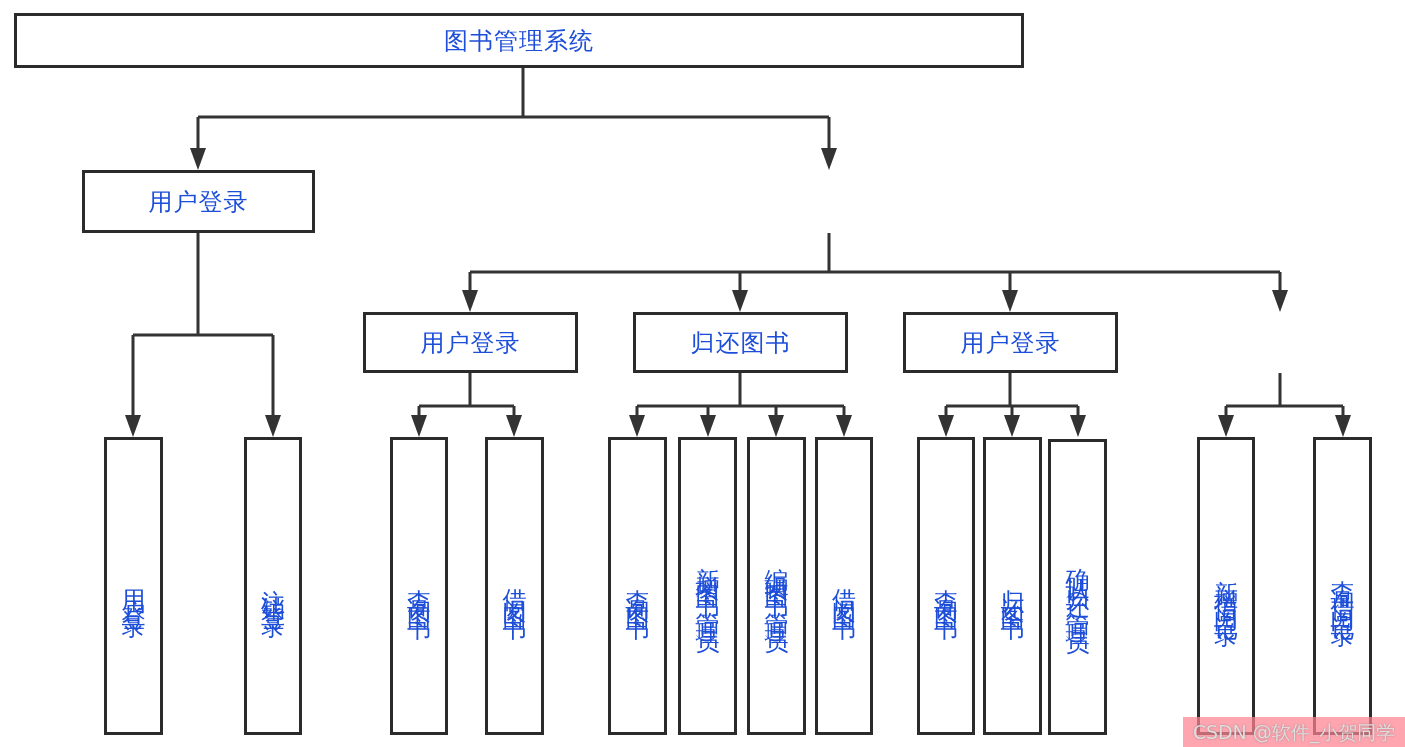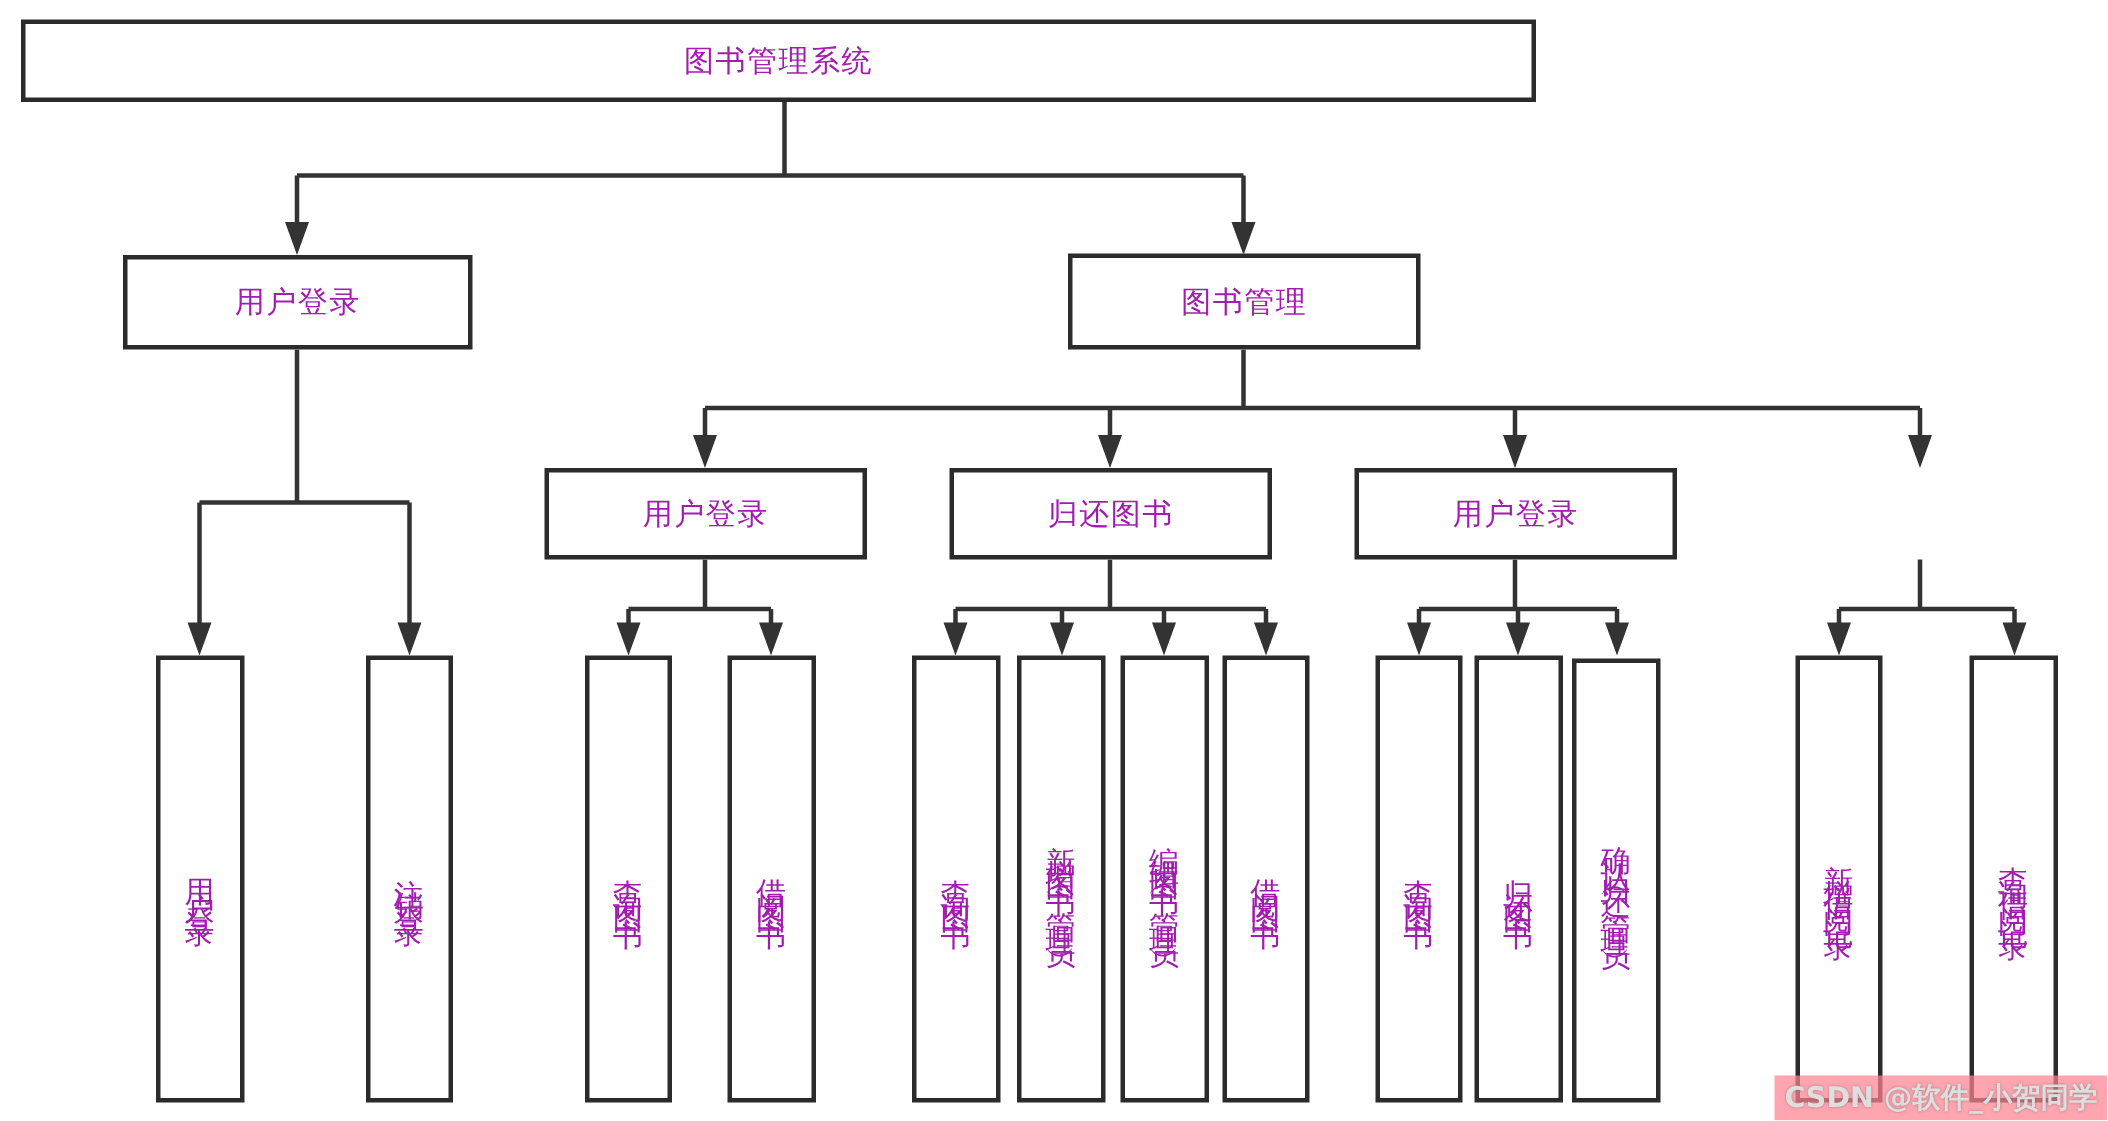--- a/index.html
+++ b/index.html
@@ -12,22 +12,22 @@
   }
   #connectors{position:absolute;left:0;top:0;z-index:1;}
   .box{
     position:absolute;
     box-sizing:border-box;
     background:#ffffff;
     border:3px solid #2b2b2b;
     display:flex;
     align-items:center;
     justify-content:center;
-    color:#a21caf;
-    font-size:20px;
+    color:#1d4ed8;
+    font-size:24px;
     letter-spacing:1px;
     z-index:2;
     text-align:center;
   }
   .v{
     writing-mode:vertical-rl;
     letter-spacing:9px;
     line-height:1;
     padding-top:4px;
   }
@@ -36,21 +36,20 @@
     left:1183px;top:717px;
     width:222px;height:30px;
     background:rgba(255,130,146,0.72);
     color:#dedede;
     font-size:19px;
     line-height:30px;
     text-align:center;
     white-space:nowrap;
     z-index:3;
     text-shadow:0 0 2px rgba(90,90,90,0.55);
-    font-weight:bold;
   }
 </style>
 </head>
 <body>
 
 <div id="canvas">
 
   <svg id="connectors" width="1405" height="747" viewBox="0 0 1405 747">
     <path d="M523 68 V117 M198 117 H829 M198 117 V152 M829 117 V152
              M198 233 V335 M133 335 H273 M133 335 V419 M273 335 V419
@@ -79,21 +78,20 @@
       <polygon points="1004,415 1020,415 1012,437"></polygon>
       <polygon points="1070,415 1086,415 1078,437"></polygon>
       <polygon points="1218,415 1234,415 1226,437"></polygon>
       <polygon points="1335,415 1351,415 1343,437"></polygon>
     </g>
   </svg>
 
   <div class="box" style="left:14px;top:13px;width:1010px;height:55px">图书管理系统</div>
 
   <div class="box" style="left:82px;top:170px;width:233px;height:63px">用户登录</div>
-  <div class="box" style="left:712px;top:169px;width:235px;height:64px">图书管理</div>
 
   <div class="box" style="left:363px;top:312px;width:215px;height:61px">用户登录</div>
   <div class="box" style="left:633px;top:312px;width:215px;height:61px">归还图书</div>
   <div class="box" style="left:903px;top:312px;width:215px;height:61px">用户登录</div>
 
   <div class="box v" style="left:104px;top:437px;width:59px;height:298px">用户登录</div>
   <div class="box v" style="left:244px;top:437px;width:58px;height:298px">注销登录</div>
 
   <div class="box v" style="left:390px;top:437px;width:58px;height:298px">查询图书</div>
   <div class="box v" style="left:485px;top:437px;width:59px;height:298px">借阅图书</div>

